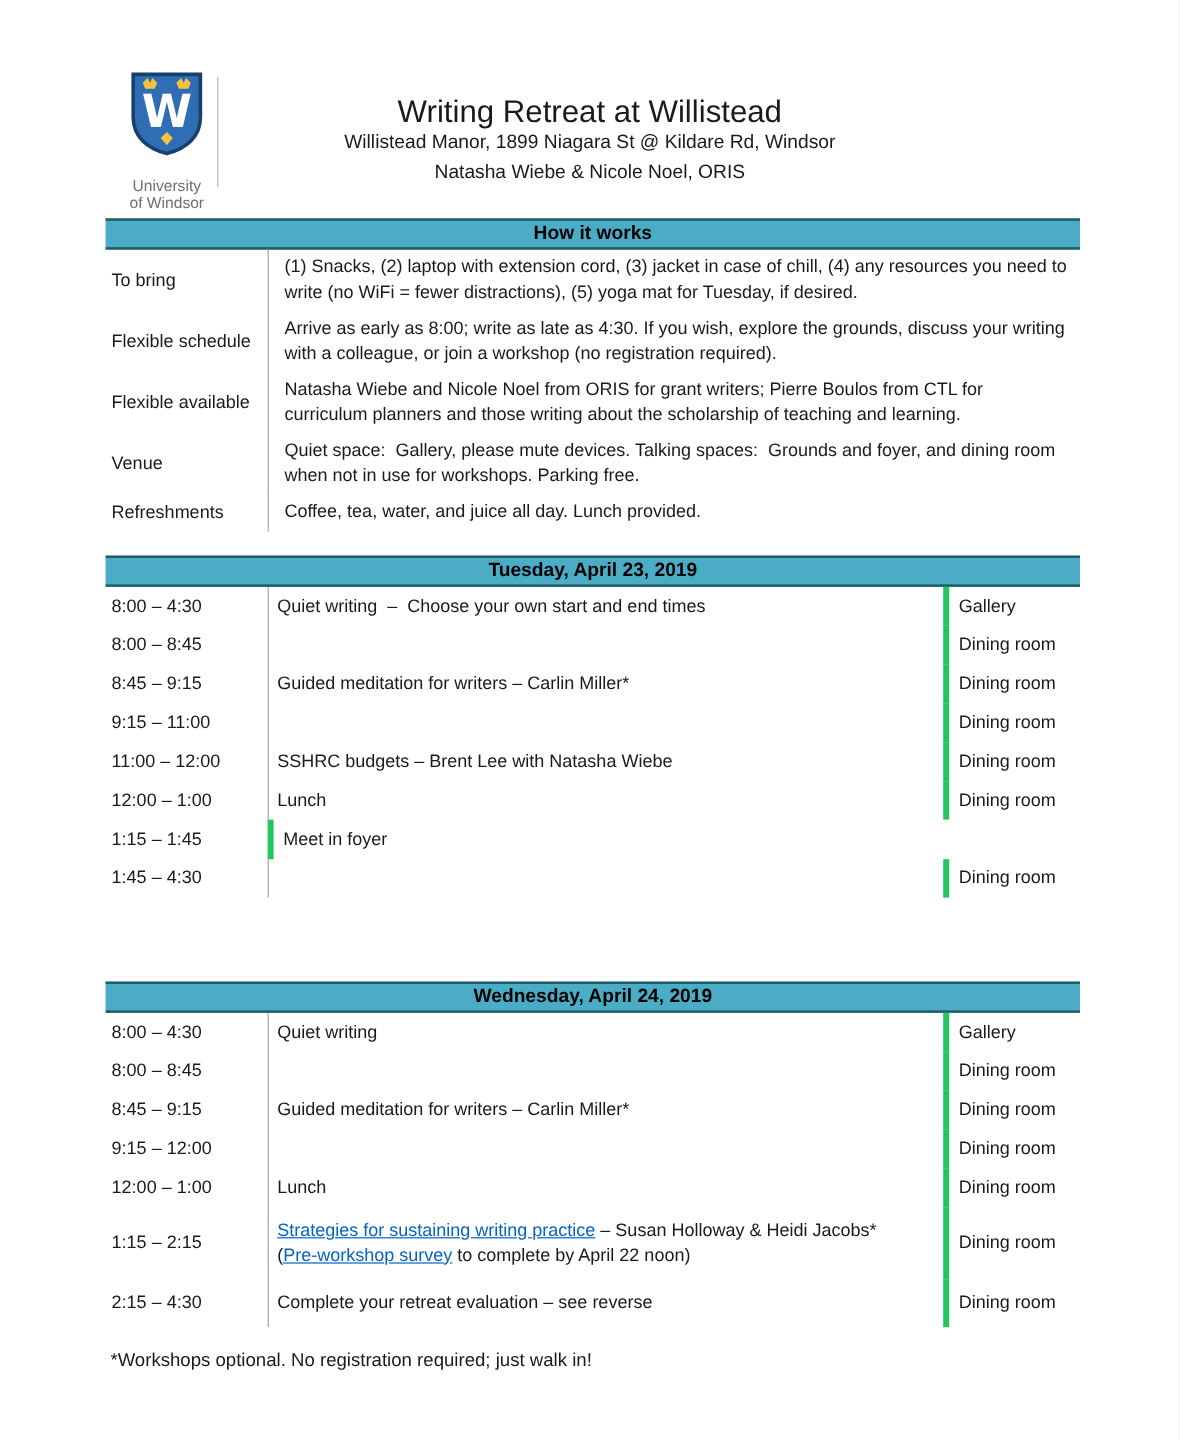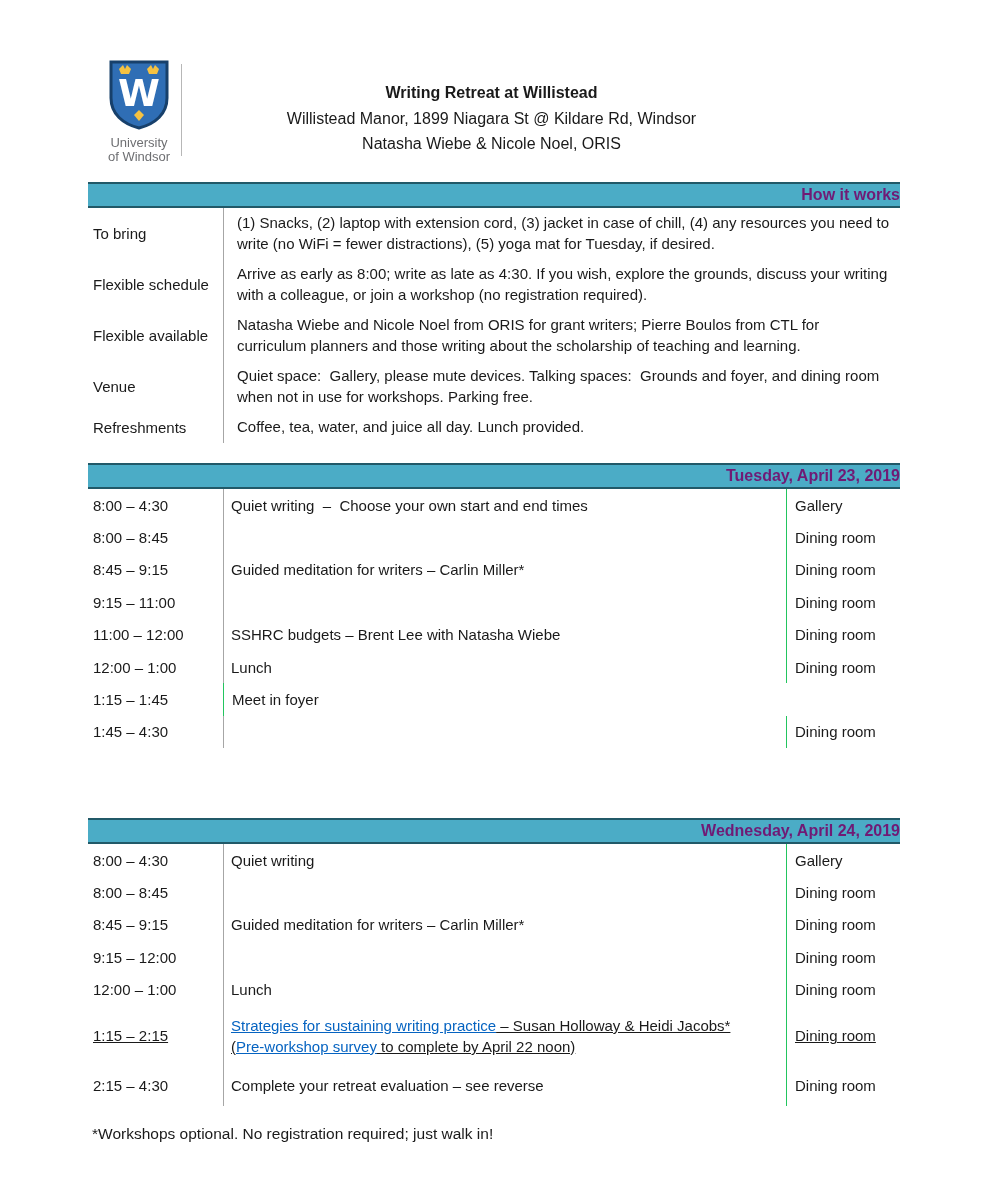--- a/index.html
+++ b/index.html
@@ -9,37 +9,37 @@
     height: 1200px;
     background: #ffffff;
     font-family: "Liberation Sans", sans-serif;
     color: #1a1a1a;
     overflow: hidden;
   }
 
   
   .logo-block { position: absolute; left: 100px; top: 60px; width: 78px; text-align: center; }
   .logo-shield { display: block; margin: 0 auto; }
-  .logo-caption { margin-top: 6px; color: #6e6f72; font-size: 13px; line-height: 14px; }
+  .logo-caption { margin-top: 18px; color: #6e6f72; font-size: 13px; line-height: 14px; }
   .logo-caption .l2 { font-size: 13px; }
   .header-rule { position: absolute; left: 181px; top: 64px; width: 1px; height: 92px; background: #b7b7b7; }
 
   .title-block { position: absolute; left: 0; top: 80px; width: 983px; text-align: center; }
-  .doc-title { font-size: 16px; font-weight: bold; line-height: 26px; }
+  .doc-title { font-size: 26px; font-weight: normal; line-height: 26px; }
   .doc-sub { font-size: 16px; line-height: 25px; }
 
   
   .section-bar {
     background: #4BACC6;
     border-top: 2px solid #215968;
     border-bottom: 2px solid #215968;
-    color: #701a75;
+    color: #000000;
     font-weight: bold;
     font-size: 16px;
-    text-align: right;
+    text-align: center;
     height: 22px;
     line-height: 22px;
   }
 
   
   .how-table { position: absolute; left: 88px; top: 182px; width: 812px; }
   .how-row { display: grid; grid-template-columns: 135px 1fr; }
   .how-label { padding: 5px 4px 5px 5px; display: flex; align-items: center; font-size: 15px; }
   .how-text {
     border-left: 1px solid #a6a6a6;
@@ -56,22 +56,22 @@
   .cell-event {
     border-left: 1px solid #a6a6a6;
     padding: 2px 8px 2px 7px;
     display: flex;
     flex-direction: column;
     justify-content: center;
     font-size: 15px;
     line-height: 21px;
     white-space: pre-wrap;
   }
-  .cell-loc { border-left: 1px solid #22c55e; padding-left: 8px; display: flex; align-items: center; font-size: 15px; }
-  .row-tall { min-height: 60px; text-decoration: underline; }
+  .cell-loc { border-left: 5px solid #22c55e; padding-left: 8px; display: flex; align-items: center; font-size: 15px; }
+  .row-tall { min-height: 60px; }
   .row-last-w { min-height: 40px; }
 
   a.doc-link { color: #0563C1; text-decoration: underline; cursor: pointer; }
 
   
   .footnote { position: absolute; left: 92px; top: 1125px; font-size: 15.5px; }
 </style>
 </head>
 <body>
 

